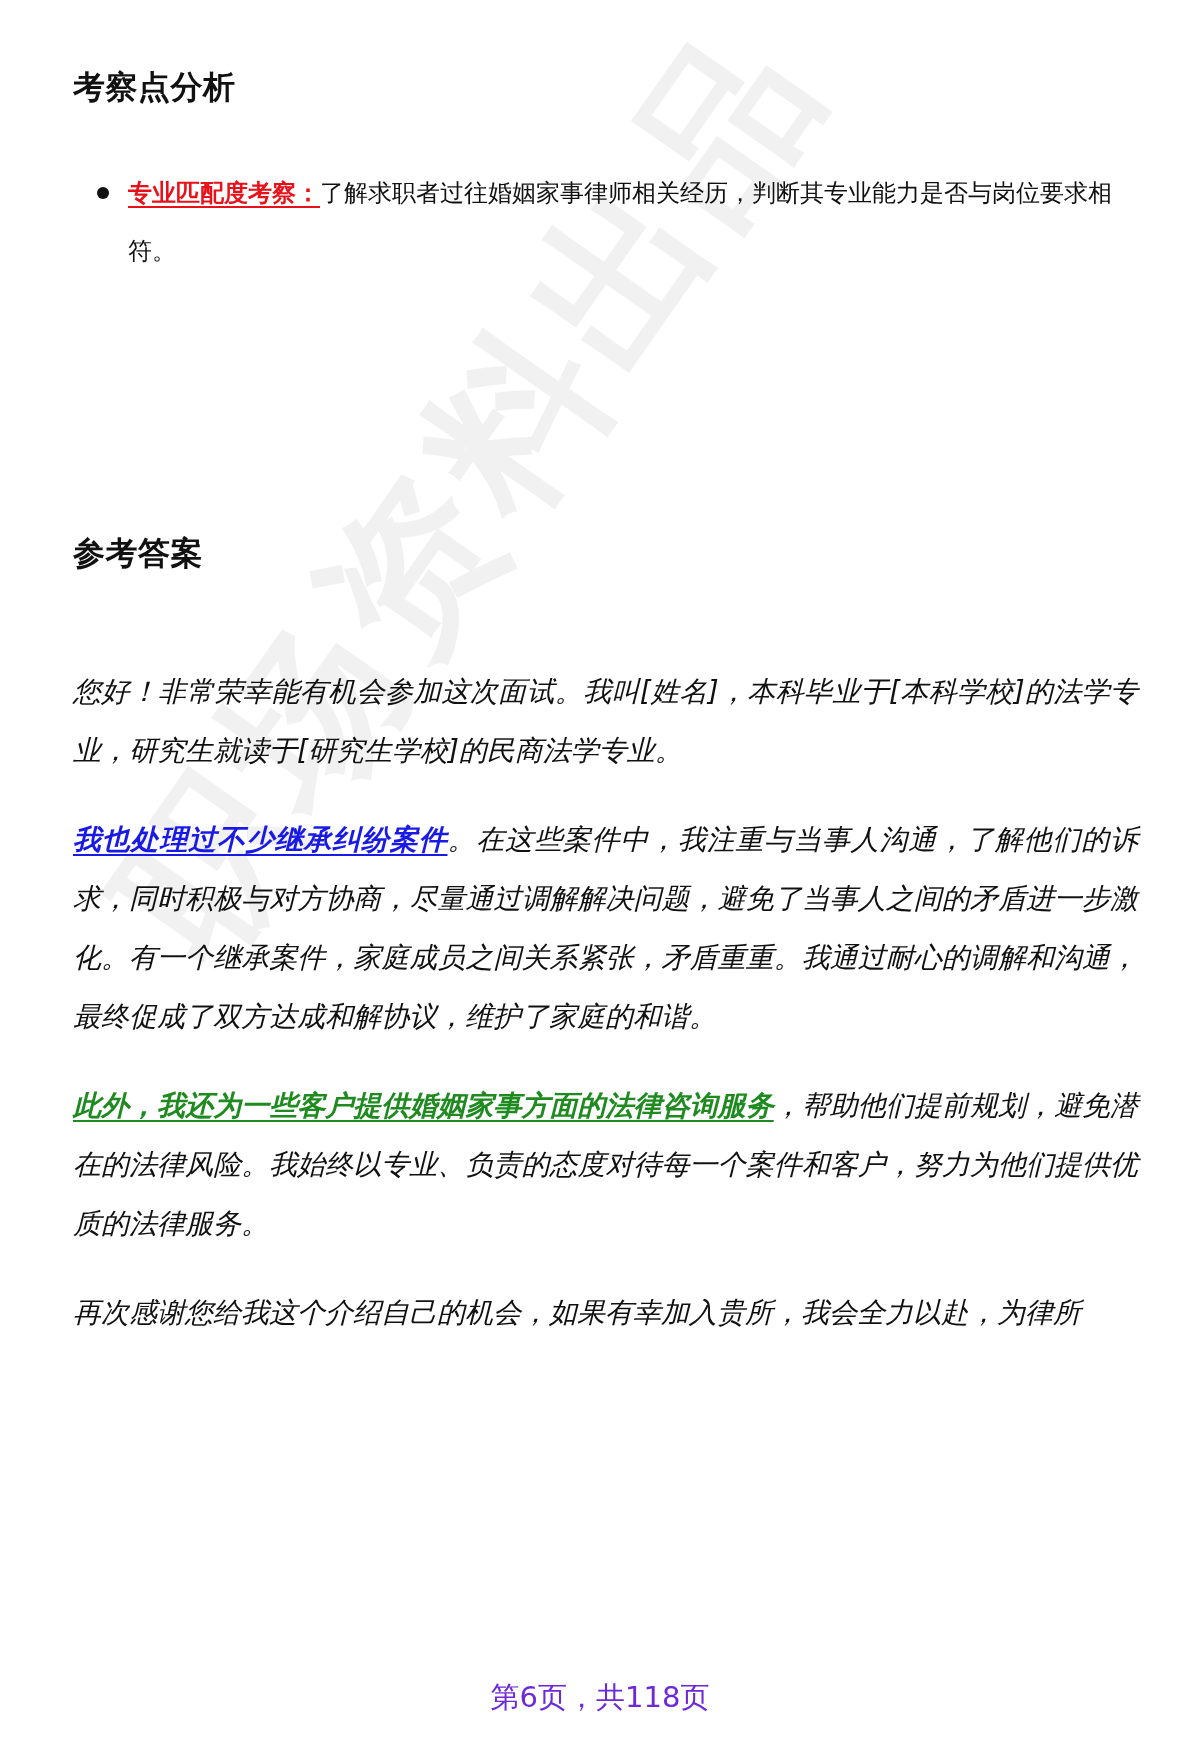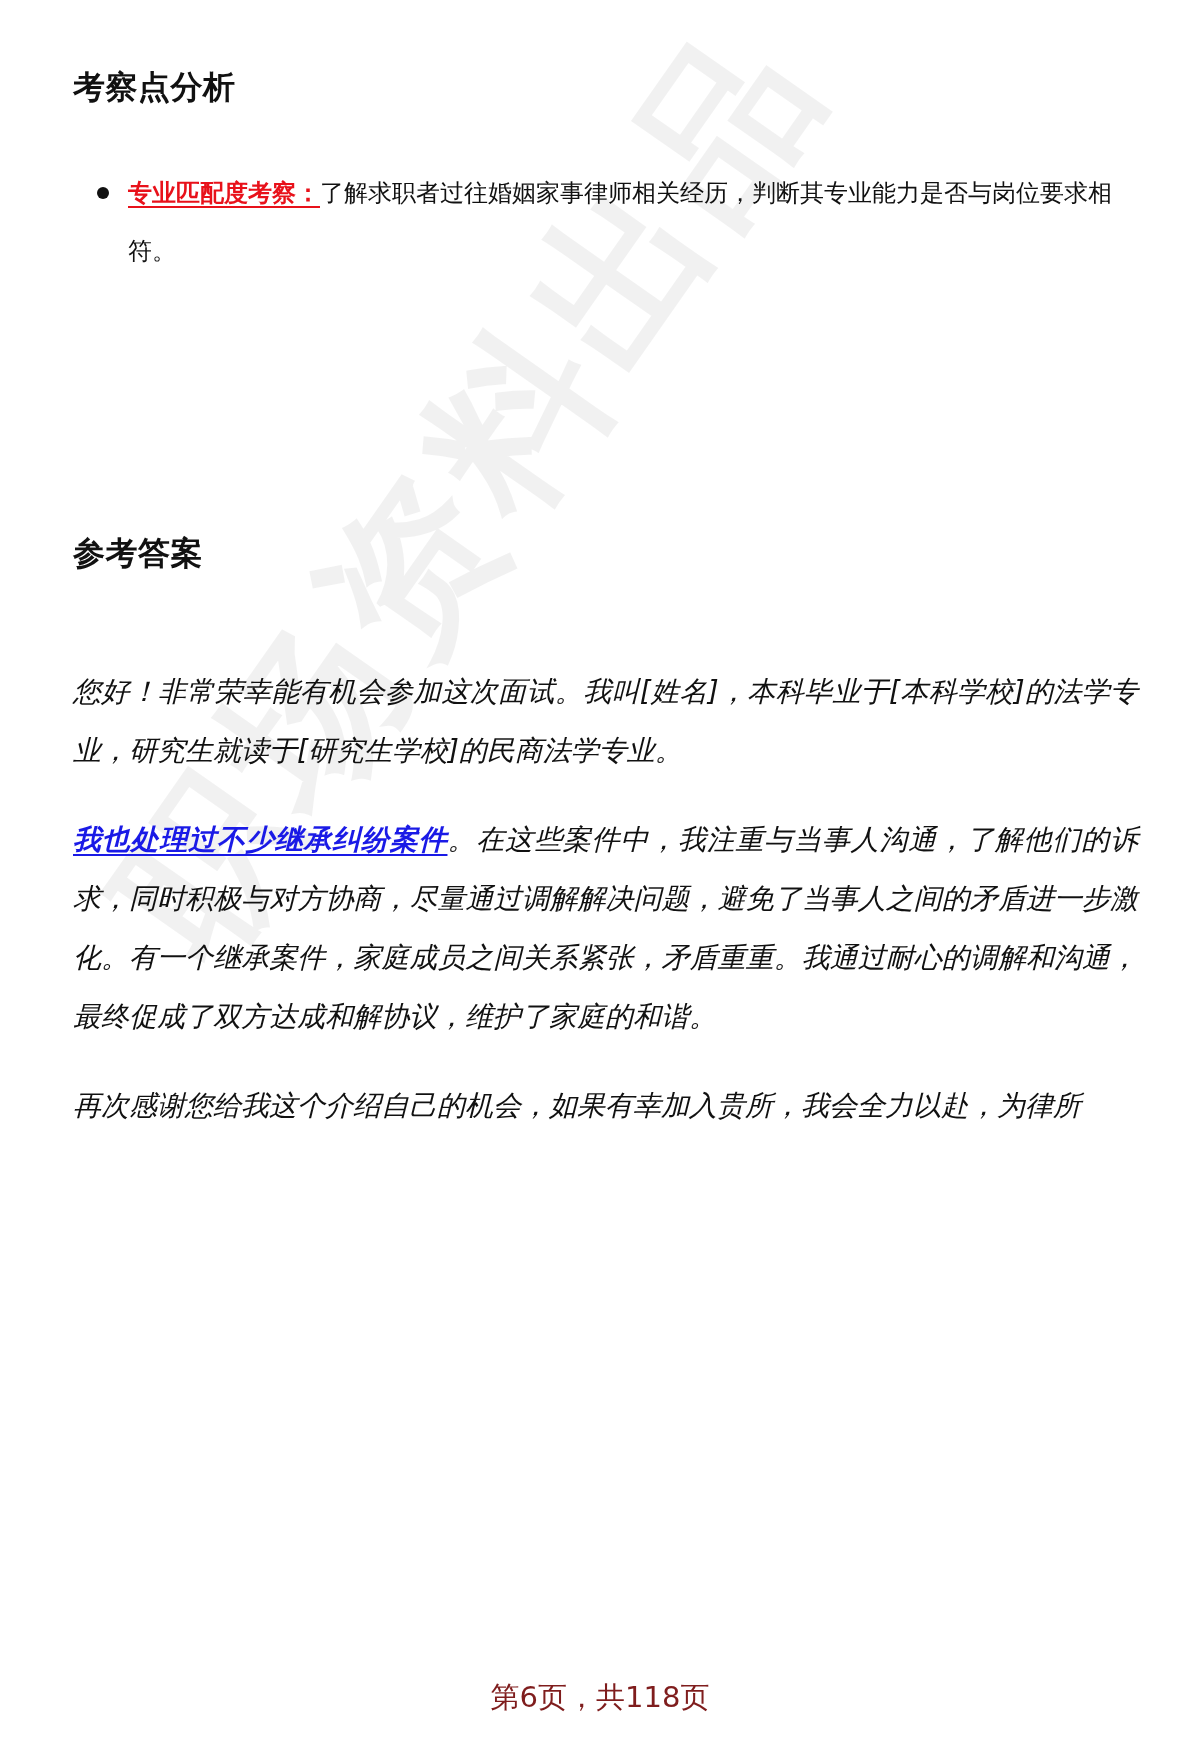--- a/index.html
+++ b/index.html
@@ -95,21 +95,21 @@
       text-align: justify;
       font-style: italic;
     }
     .footer {
       position: absolute;
       left: 0;
       width: 1200px;
       top: 1678px;
       text-align: center;
       font-size: 29px;
-      color: #7f1d1d;
+      color: #6d28d9;
     }
   </style>
 </head>
 <body>
 
 <div class="watermark">职场资料出品</div>
 
 <div class="page">
 
   <h2 class="h2" style="top:66px;">考察点分析</h2>
@@ -124,18 +124,21 @@
   <h2 class="h2" style="top:512px;margin-top:20px;">参考答案</h2>
 
   <div class="answer">
     <p class="para">
       <span>您好！非常荣幸能有机会参加这次面试。我叫[姓名]，本科毕业于[本科学校]的法学专业，研究生就读于[研究生学校]的民商法学专业。</span>
     </p>
     <p class="para">
       <span class="key blue">我也处理过不少继承纠纷案件</span><span>。在这些案件中，我注重与当事人沟通，了解他们的诉求，同时积极与对方协商，尽量通过调解解决问题，避免了当事人之间的矛盾进一步激化。有一个继承案件，家庭成员之间关系紧张，矛盾重重。我通过耐心的调解和沟通，最终促成了双方达成和解协议，维护了家庭的和谐。</span>
     </p>
     <p class="para">
+      <span class="key green">此外，我还为一些客户提供婚姻家事方面的法律咨询服务</span><span>，帮助他们提前规划，避免潜在的法律风险。我始终以专业、负责的态度对待每一个案件和客户，努力为他们提供优质的法律服务。</span>
+    </p>
+    <p class="para">
       <span>再次感谢您给我这个介绍自己的机会，如果有幸加入贵所，我会全力以赴，为律所</span>
     </p>
   </div>
 
   <div class="footer">第6页，共118页</div>
 </div>
 
 </body></html>

